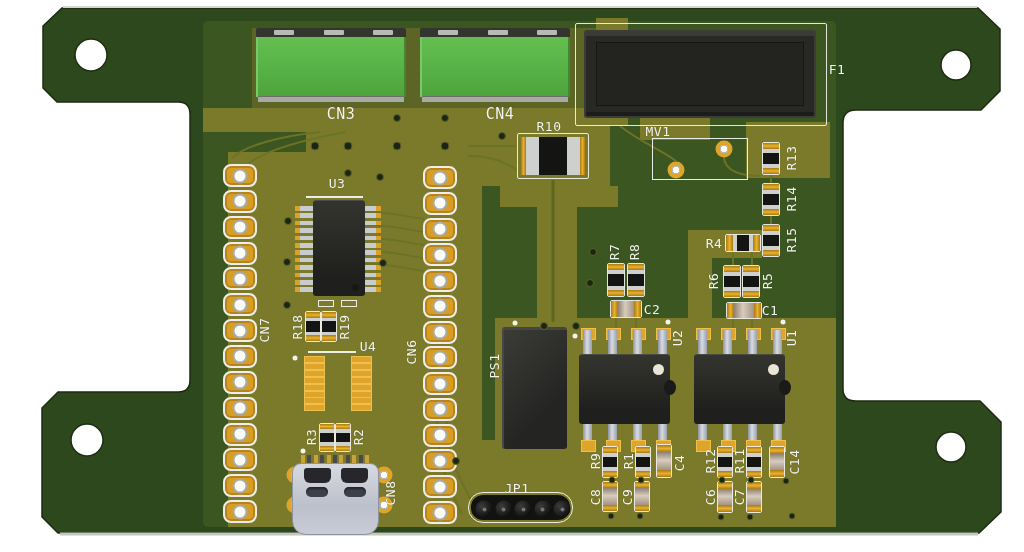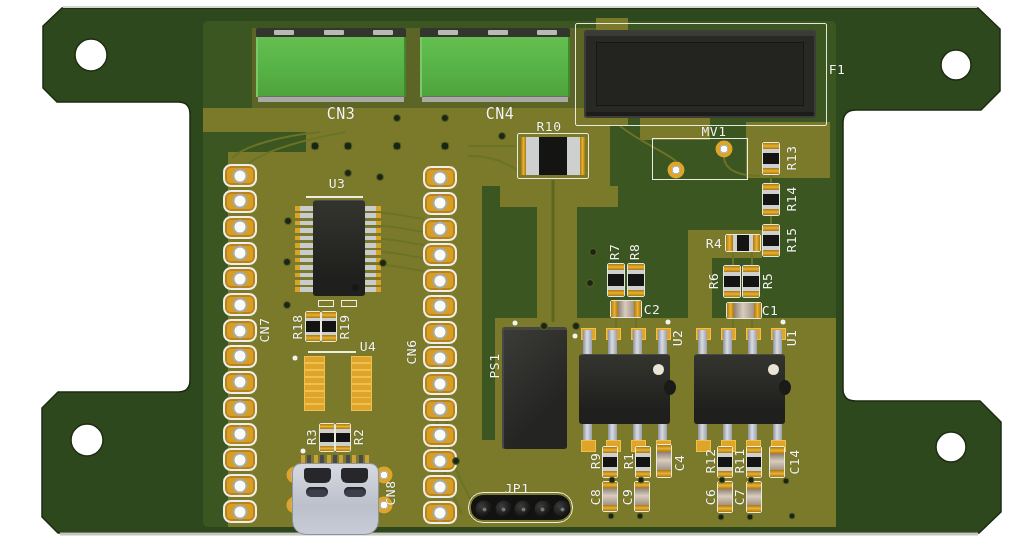--- a/index.html
+++ b/index.html
@@ -157,21 +157,21 @@
         <div class="sg sg-gold" style="flex: 0 0 5px;"></div>
         <div class="sg sg-silver" style="flex: 0 0 13px;"></div>
         <div class="sg sg-black"></div>
         <div class="sg sg-silver" style="flex: 0 0 13px;"></div>
         <div class="sg sg-gold" style="flex: 0 0 5px;"></div>
       </div>
       <div class="ref-label" style="left: 549px; top: 126px;">R10</div>
       <div class="part" style="left: 652px; top: 138px; width: 96px; height: 42px; border: 1.5px solid rgba(244, 244, 240, 0.95);"></div>
       <div class="donut" style="left: 724px; top: 149px;"></div>
       <div class="donut" style="left: 676px; top: 170px;"></div>
-      <div class="ref-label" style="left: 714px; top: 131px;">MV1</div>
+      <div class="ref-label" style="left: 658px; top: 131px;">MV1</div>
       <div class="part outlined flexv" style="left: 762px; top: 142px; width: 18px; height: 33px;">
         <div class="sg sg-gold-h" style="flex: 0 0 20%;"></div>
         <div class="sg sg-silver" style="flex: 0 0 12%;"></div>
         <div class="sg sg-black"></div>
         <div class="sg sg-silver" style="flex: 0 0 12%;"></div>
         <div class="sg sg-gold-h" style="flex: 0 0 20%;"></div>
       </div>
       <div class="ref-label rot" style="left: 791px; top: 158px;">R13</div>
       <div class="part outlined flexv" style="left: 762px; top: 183px; width: 18px; height: 33px;">
         <div class="sg sg-gold-h" style="flex: 0 0 20%;"></div>

